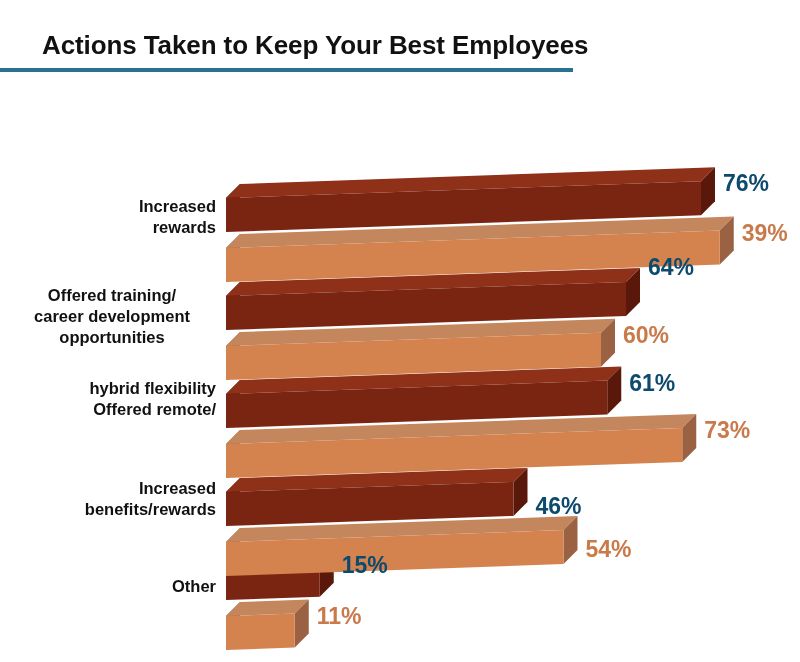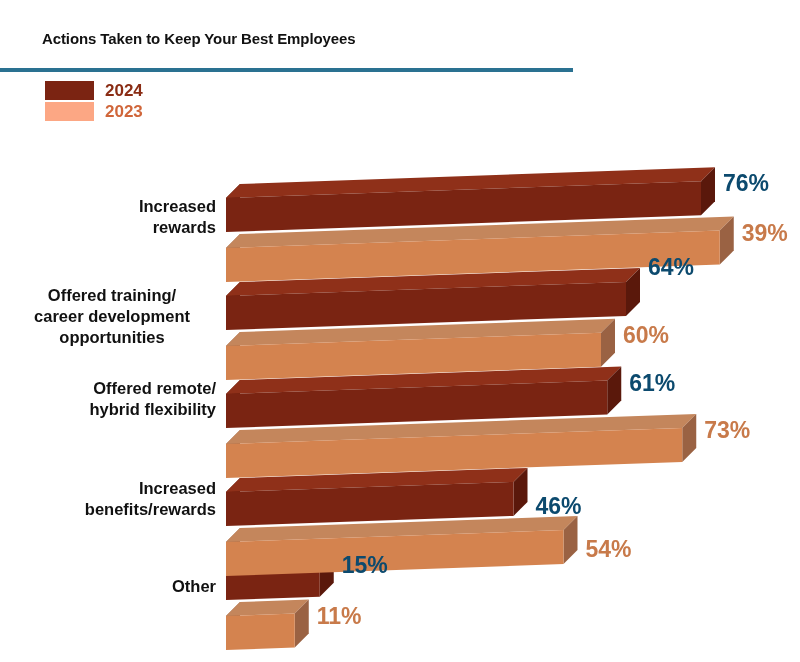--- a/index.html
+++ b/index.html
@@ -19,21 +19,21 @@
   #chart-root {
     position: absolute;
     inset: 0;
   }
 
   
   .chart-title {
     position: absolute;
     left: 42px;
     top: 30px;
-    font-size: 15px;
+    font-size: 26px;
     font-weight: bold;
     color: #111111;
     letter-spacing: -0.1px;
     white-space: nowrap;
     text-align: center;
   }
   .title-rule {
     position: absolute;
     left: 0px;
     top: 68px;
@@ -101,30 +101,20 @@
   .val-label.v2023 { color: #C87A4A; }
 </style>
 </head>
 <body>
 
 <div id="chart-root">
 
   <div class="chart-title">Actions Taken to Keep Your Best Employees</div>
   <div class="title-rule"></div>
 
-  <div class="legend">
-    <div class="legend-row">
-      <span class="legend-swatch s2024"></span>
-      <span class="legend-label l2024">2024</span>
-    </div>
-    <div class="legend-row">
-      <span class="legend-swatch s2023"></span>
-      <span class="legend-label l2023">2023</span>
-    </div>
-  </div>
 
   <svg id="plot" viewBox="0 0 800 662" preserveAspectRatio="none">
       <g>
         <polygon points="226.00,650.00 226.00,616.00 240.00,602.00 240.00,636.00" fill="#9A6243" shape-rendering="geometricPrecision"></polygon>
         <polygon points="226.00,616.00 294.75,613.58 308.75,599.58 240.00,602.00" fill="#C4865C" shape-rendering="geometricPrecision"></polygon>
         <polygon points="294.75,613.58 294.75,647.58 308.75,633.58 308.75,599.58" fill="#9A6243" shape-rendering="geometricPrecision"></polygon>
         <polygon points="226.00,650.00 226.00,616.00 294.75,613.58 294.75,647.58" fill="#D4834F" shape-rendering="geometricPrecision"></polygon>
       </g>
       <g>
         <polygon points="226.00,600.00 226.00,566.00 240.00,552.00 240.00,586.00" fill="#5A180B" shape-rendering="geometricPrecision"></polygon>
@@ -186,22 +176,22 @@
       <div class="cat-label" style="top: 196px;">
         <div>Increased</div>
         <div>rewards</div>
       </div>
       <div class="cat-label" style="top: 285px; text-align: center;">
         <div>Offered training/</div>
         <div>career development</div>
         <div>opportunities</div>
       </div>
       <div class="cat-label" style="top: 378px;">
+        <div>hybrid flexibility</div>
         <div>Offered remote/</div>
-        <div>hybrid flexibility</div>
       </div>
       <div class="cat-label" style="top: 478px;">
         <div>Increased</div>
         <div>benefits/rewards</div>
       </div>
       <div class="cat-label" style="top: 576px;">
         <div>Other</div>
       </div>
     </div>
   <div id="val-labels">

